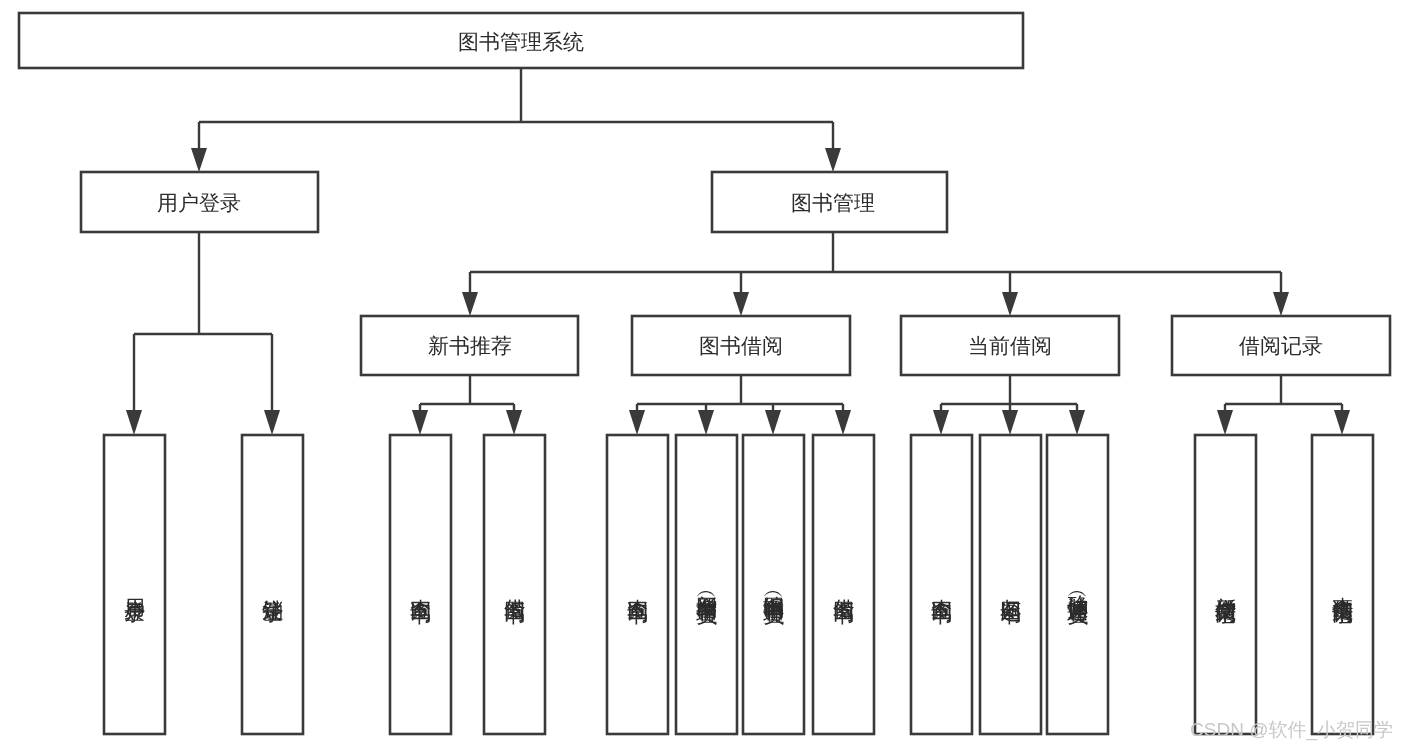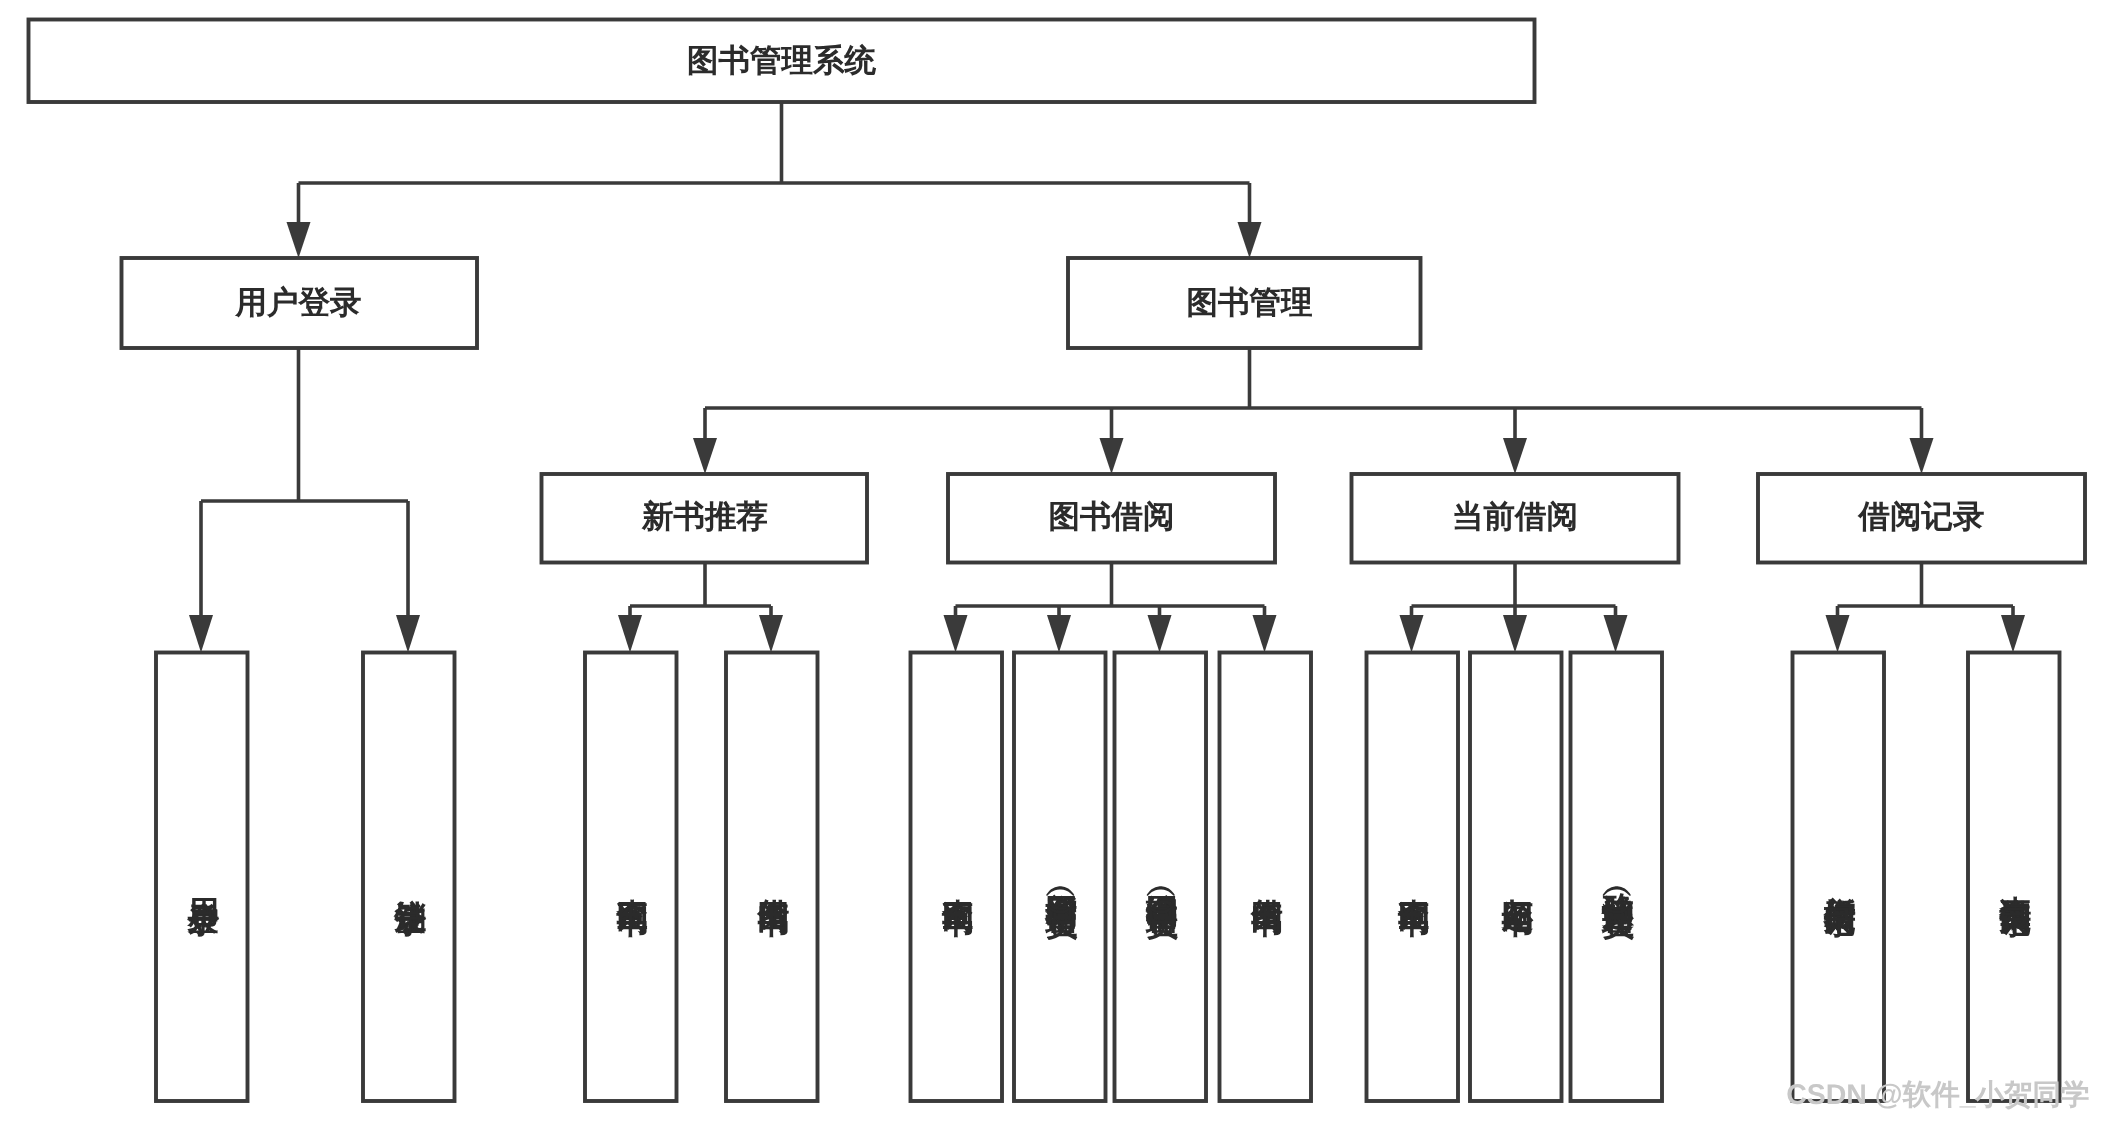--- a/index.html
+++ b/index.html
@@ -1,21 +1,21 @@
 <!DOCTYPE html>
 <html><head>
 <meta charset="utf-8">
 <style>
   html,body{margin:0;padding:0;background:#ffffff;}
   body{
     width:1405px;height:747px;overflow:hidden;
     font-family:"Liberation Sans","DejaVu Sans",sans-serif;
     color:#1a1a1a;
   }
-  #diagram-root{position:relative;width:1405px;height:747px;background:#fff;font-weight:bold;}
+  #diagram-root{position:relative;width:1405px;height:747px;background:#fff;}
   svg#tree{position:absolute;left:0;top:0;width:1405px;height:747px;}
   .nodebox{fill:#ffffff;stroke:#3a3a3a;stroke-width:2.6;}
   .conn{stroke:#3a3a3a;stroke-width:2.4;fill:none;}
   .arrowhead{fill:#3a3a3a;stroke:none;}
   .lbl-h{
     font-family:"Liberation Sans","DejaVu Sans",sans-serif;
     font-size:21px;fill:#2b2b2b;text-anchor:middle;dominant-baseline:central;
   }
   .vlabel{
     position:absolute;

